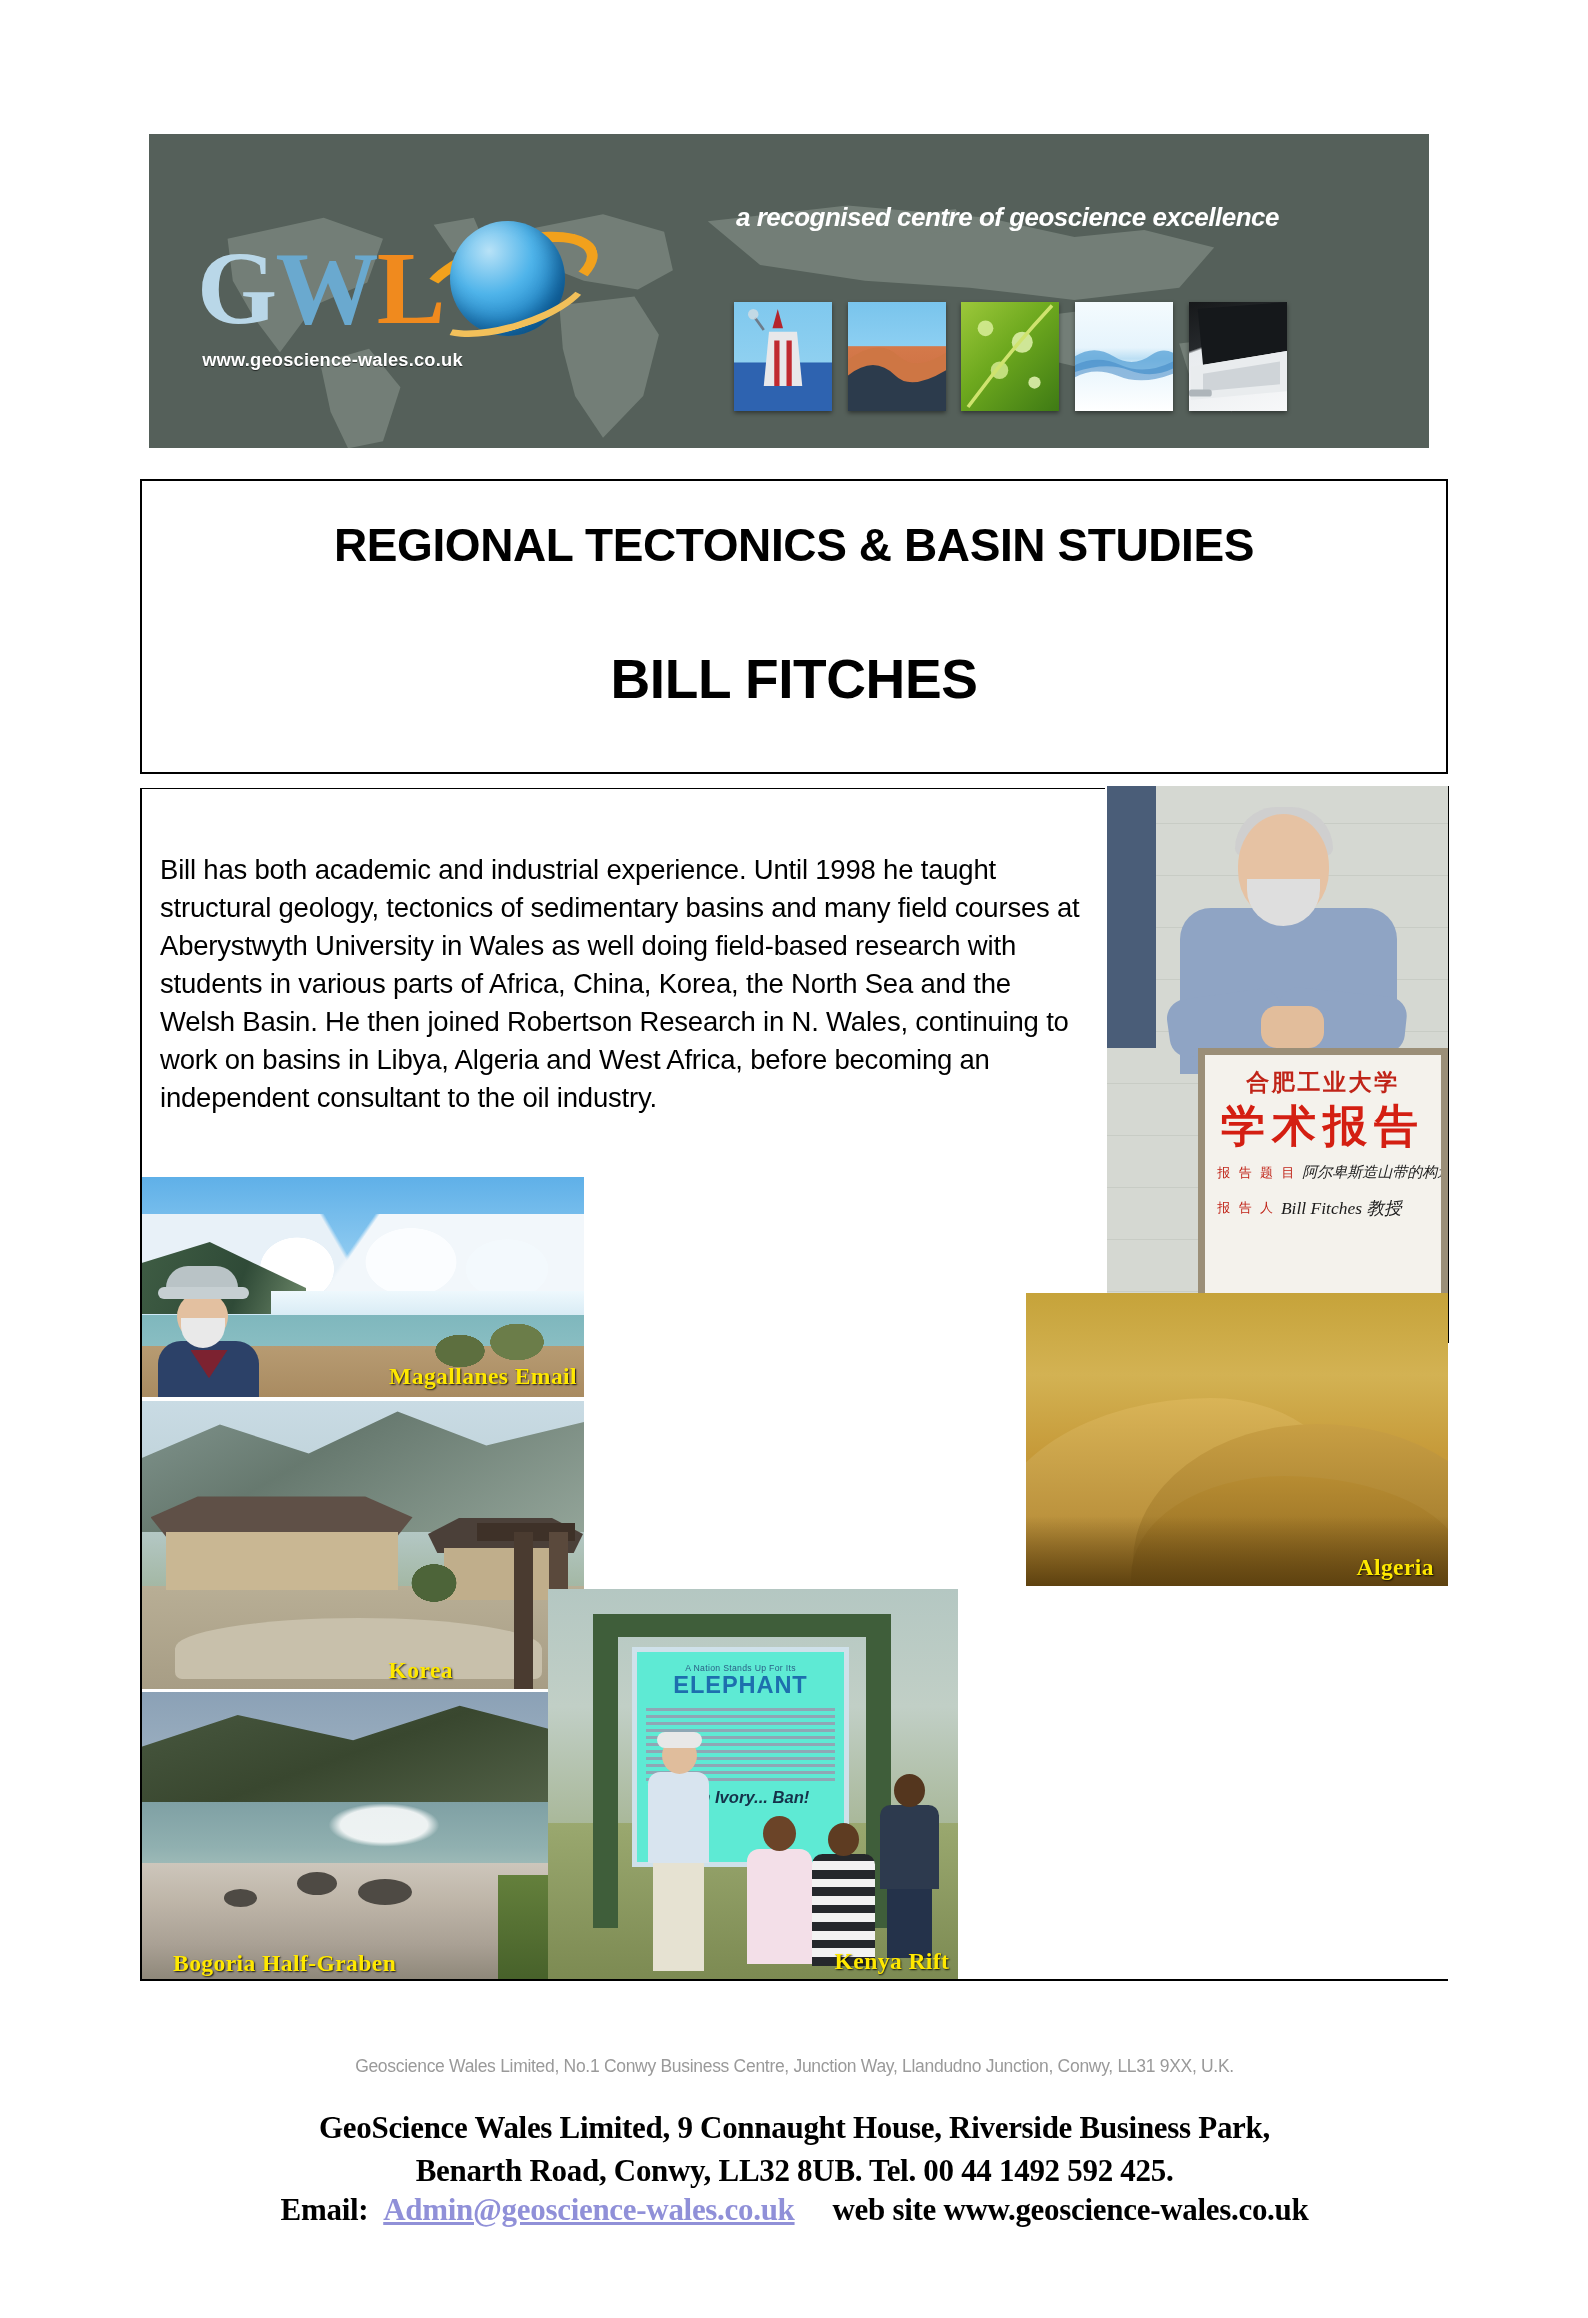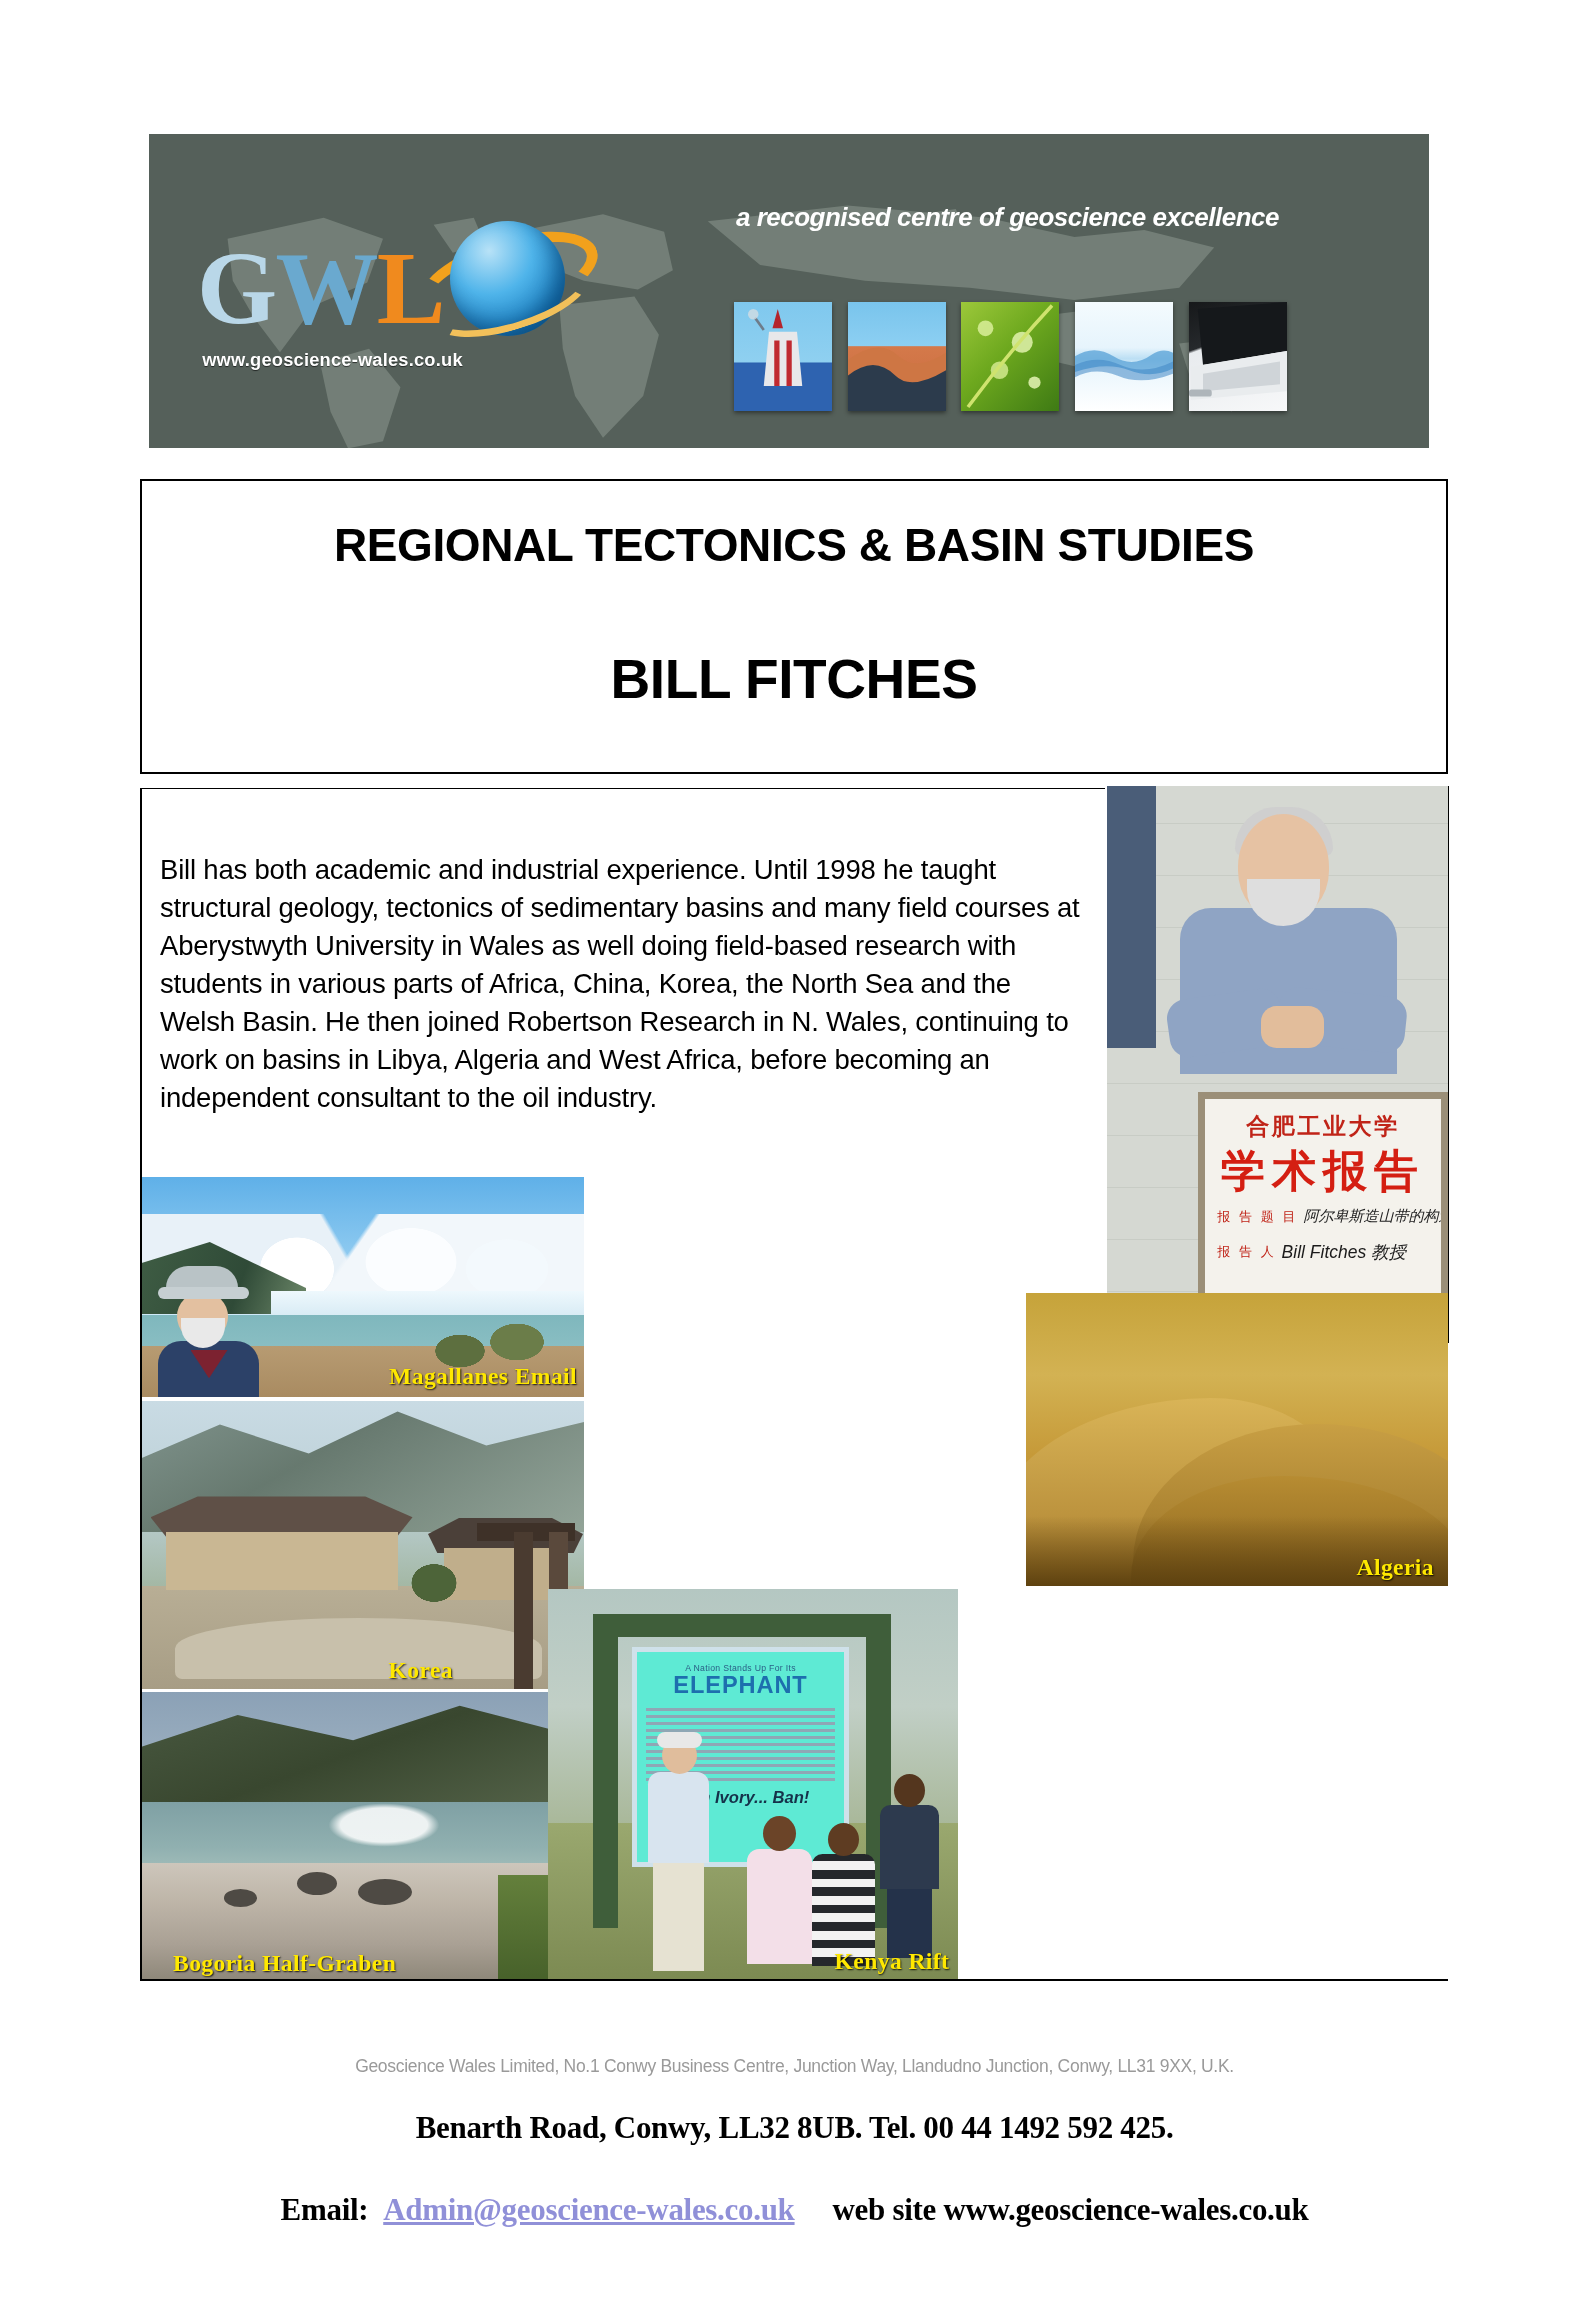--- a/index.html
+++ b/index.html
@@ -99,21 +99,21 @@
   .pr-head{position:absolute;left:131px;top:28px;width:91px;height:105px;border-radius:50% 50% 46% 46%;background:#e6c2a3;}
   .pr-hair{position:absolute;left:128px;top:21px;width:98px;height:49px;border-radius:49px 49px 8.7px 8.7px;background:#cfcfcf;}
   .pr-beard{position:absolute;left:140px;top:93px;width:73px;height:47px;border-radius:0 0 38px 38px;background:#dedede;}
   .pr-torso{position:absolute;left:73px;top:122px;width:217px;height:166px;background:#8fa4c4;border-radius:31px 31px 0 0;}
   .pr-armL{position:absolute;left:61px;top:208px;width:114px;height:58px;background:#8fa4c4;border-radius:19px;transform:rotate(-8deg);}
   .pr-armR{position:absolute;left:171px;top:206px;width:128px;height:56px;background:#8fa4c4;border-radius:19px;transform:rotate(6deg);}
   .pr-hand{position:absolute;left:154px;top:220px;width:63px;height:42px;background:#e2bd9b;border-radius:15.7px;}
   .pr-poster{
     position:absolute;left:91px;top:262px;width:250px;height:295px;
     background:#f4f2ec;border:7.9px solid #9b8f78;box-sizing:border-box;
-    font-family:Liberation Sans, sans-serif;text-align:center;overflow:hidden;margin-top:44px;
+    font-family:Liberation Serif, serif;text-align:center;overflow:hidden;
   }
   .pp-uni{color:#c02418;font-size:23px;font-weight:700;margin-top:12.2px;letter-spacing:2.6px;}
   .pp-title{color:#d41f12;font-size:44px;font-weight:700;letter-spacing:7px;margin-top:7px;line-height:1;}
   .pp-row{display:flex;align-items:center;gap:5.2px;margin:14px 0 0 12.2px;}
   .pp-lbl{color:#c02418;font-size:13px;letter-spacing:2.6px;white-space:nowrap;}
   .pp-hand{color:#222;font-size:15px;font-style:italic;white-space:nowrap;}
   .pp-name{color:#1b1b1b;font-size:17.5px;font-style:italic;}
 
   
   .img-glacier{
@@ -461,20 +461,21 @@
     <div class="cap" style="right:8.7px;bottom:5.2px;">Kenya Rift</div>
   </div>
 
 
 
   <div class="frame-left"></div>
   <div class="frame-bot"></div>
 
   <div class="footer-faint">Geoscience Wales Limited, No.1  Conwy Business Centre, Junction Way, Llandudno Junction, Conwy, LL31 9XX, U.K.</div>
   <div class="footer-main">
+    <div>GeoScience Wales Limited, 9 Connaught House, Riverside Business Park,</div>
     <div>Benarth Road, Conwy, LL32 8UB. Tel. 00 44 1492 592 425.</div>
   </div>
   <div class="footer-line3">
     <span>Email:</span>
     <span>&nbsp;</span><a class="email-link" href="#">Admin@geoscience-wales.co.uk</a>
     <span class="fl-gap"></span>
     <span>web site www.geoscience-wales.co.uk</span>
   </div>
 
 </div>

